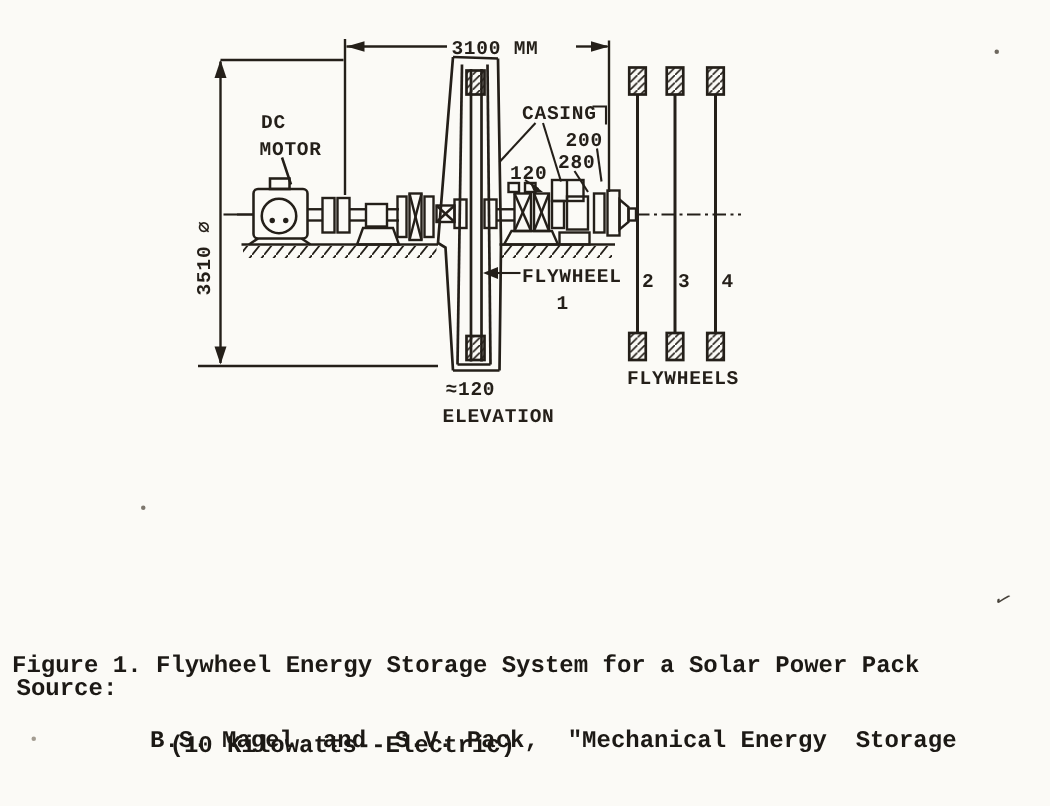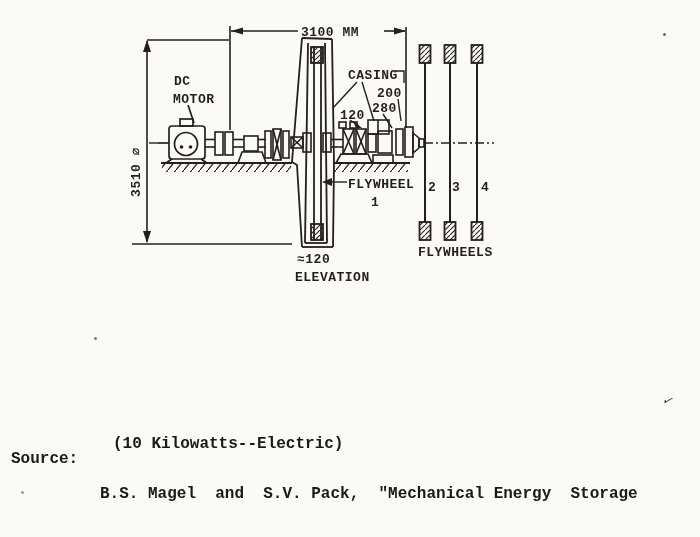--- a/index.html
+++ b/index.html
@@ -189,20 +189,21 @@
     <text x="371" y="206">1</text>
     <text x="428" y="191">2</text>
     <text x="452" y="191">3</text>
     <text x="481" y="191">4</text>
     <text x="418" y="256">FLYWHEELS</text>
     <text x="297" y="263">≈120</text>
     <text x="295" y="281">ELEVATION</text>
   </svg>
 
   <div class="caption">
+    <div>Figure 1. Flywheel Energy Storage System for a Solar Power Pack</div>
     <div class="indent">(10 Kilowatts--Electric)</div>
   </div>
   <span class="pen-mark">✓</span>
 
   <div class="source">
     <div class="src-label">Source:</div>
     <div class="src-body">
       <div class="src-line"><span>B.S. Magel  and  S.V. Pack,  "Mechanical Energy  Storage</span></div>
       
       

